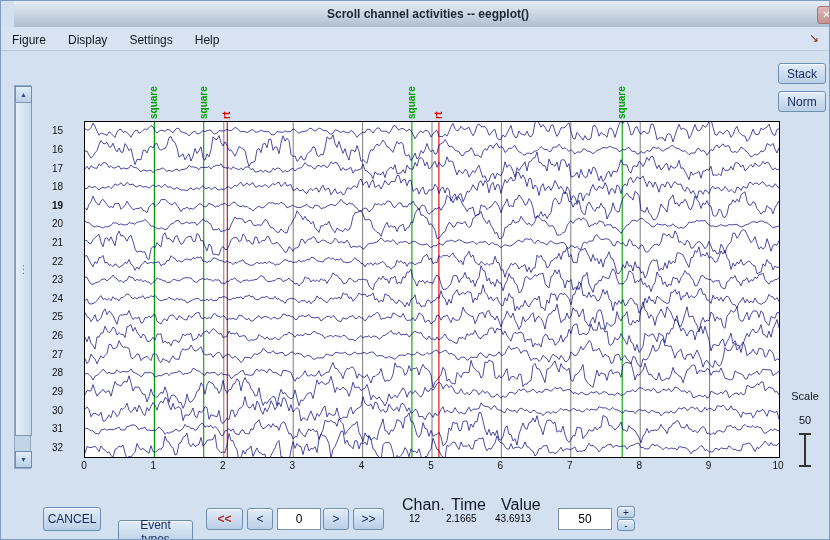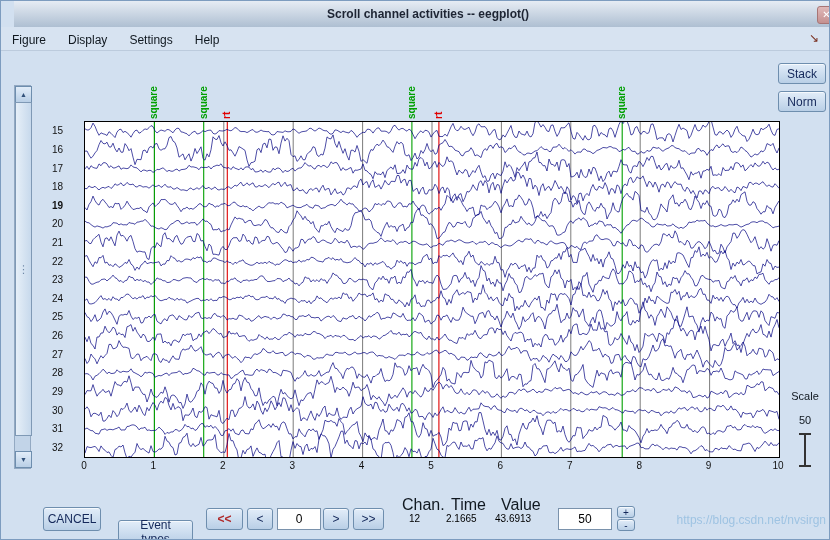--- a/index.html
+++ b/index.html
@@ -182,14 +182,13 @@
   <span class="lbl" style="left:500px;top:495px;">Value</span>
   <span class="val" style="left:408px;top:512px;">12</span>
   <span class="val" style="left:445px;top:512px;">2.1665</span>
   <span class="val" style="left:494px;top:512px;">43.6913</span>
 
   <input class="txt" style="left: 557px; top: 507px; width: 52px; height: 20px;" value="50">
   <button class="btn" style="left:616px;top:505px;width:18px;height:12px;font-size:10px;">+</button>
   <button class="btn" style="left:616px;top:518px;width:18px;height:12px;font-size:10px;">-</button>
 
 
-  <div class="watermark">https://blog.csdn.net/nvsirgn</div>
 </div>
 
 </body></html>

